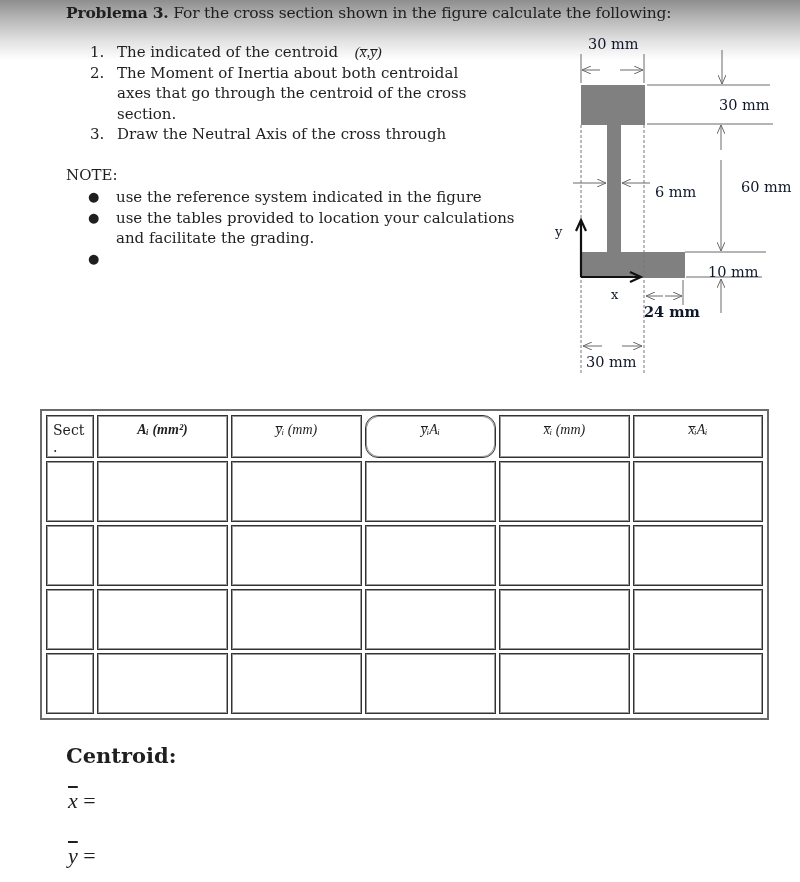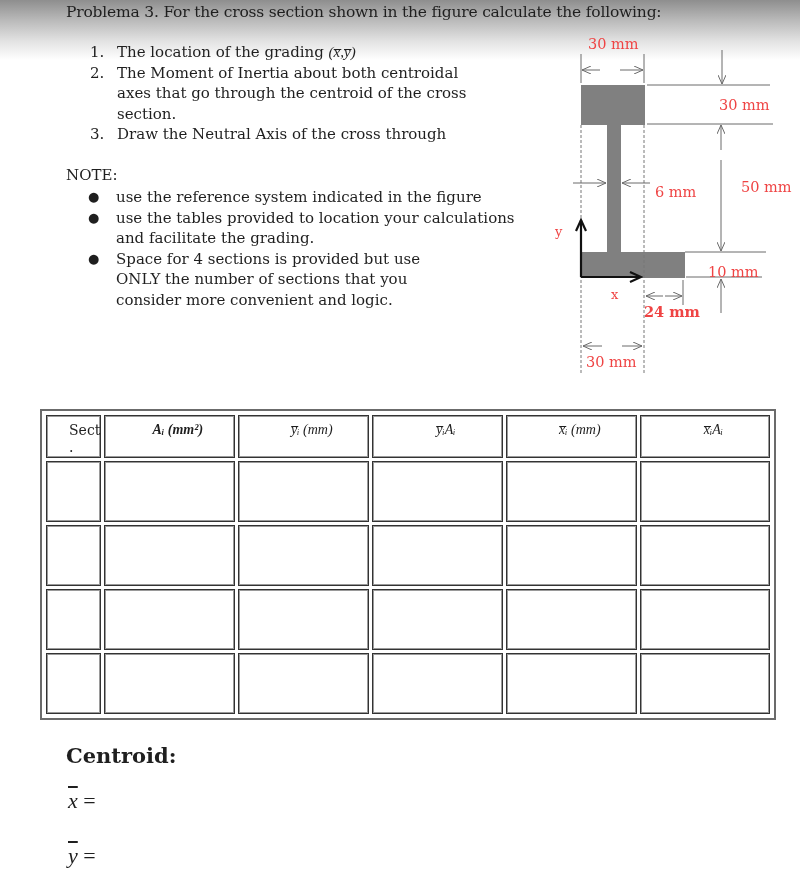--- a/index.html
+++ b/index.html
@@ -9,73 +9,73 @@
     font-family: "DejaVu Serif", "Liberation Serif", serif;
     color: #1f1f1f;
   }
   .top-shade {
     position: absolute; left: 0; top: 0; width: 800px; height: 140px;
     background: linear-gradient(to bottom, #8e8e8e 0px, #b9b9b9 20px, #e4e4e4 42px, #ffffff 60px, #ffffff 140px);
     z-index: 0;
   }
   .abs { position: absolute; z-index: 1; }
   .title { left: 66px; top: 3px; font-size: 15.5px; letter-spacing: -0.2px; white-space: nowrap; }
-  .title b { font-weight: normal; }
+  .title b { font-weight: bold; }
   .task-list { left: 90px; top: 42px; width: 400px; font-size: 15px; line-height: 20.5px; }
   .task { display: flex; }
   .task .num { width: 27px; flex: 0 0 27px; }
   .task .txt { flex: 1; }
   .math-i { font-style: italic; }
   .note-label { left: 66px; top: 166px; font-size: 15px; }
   .note-list { left: 88px; top: 187px; width: 430px; font-size: 15px; line-height: 20.5px; }
   .note-item { display: flex; }
   .note-item .bullet { width: 28px; flex: 0 0 28px; font-size: 13px; }
   .note-item .txt { flex: 1; }
 
   
   .figure { left: 540px; top: 30px; width: 260px; height: 360px; }
   .figure svg { position: absolute; left: 0; top: 0; }
-  .fig-label { position: absolute; font-size: 14.5px; white-space: nowrap; color: #ef4444; }
+  .fig-label { position: absolute; font-size: 14.5px; white-space: nowrap; color: #0f172a; }
 
   
   .calc-table {
     position: absolute; left: 40px; top: 409px; z-index: 1;
     border: 2px solid #6b6b6b; padding: 1px; background: #fff;
   }
   .calc-table table { border-collapse: separate; border-spacing: 3px; }
   .calc-table td {
     border: 1px solid #333; box-shadow: 0 0 0 1px #9a9a9a inset;
     vertical-align: top; padding: 0;
   }
   .hdr td { height: 41px; }
   .body-row td { height: 59px; }
-  .hdr .cell-txt { font-size: 14px; text-align: center; padding-top: 6px; font-family: "Liberation Serif", serif; font-style: italic; margin-left: 16px; }
+  .hdr .cell-txt { font-size: 14px; text-align: center; padding-top: 6px; font-family: "Liberation Serif", serif; font-style: italic; }
   .hdr .sect { font-style: normal; text-align: left; padding-left: 6px; font-family: "DejaVu Serif", serif; font-size: 14px; line-height: 17px; }
   .c0 { width: 46px; } .c1 { width: 129px; font-weight: bold; } .c2 { width: 129px; }
-  .c3 { width: 129px; } .c4 { width: 129px; } .c5 { width: 128px; }
+  .c3 { width: 129px; border-radius: 13px; } .c4 { width: 129px; } .c5 { width: 128px; }
 
   .centroid-label { left: 66px; top: 743px; font-size: 21px; font-weight: bold; }
   .eq { font-family: "Liberation Serif", serif; font-size: 22px; }
   .eq .var { font-style: italic; text-decoration: overline; }
   .eq-x { left: 68px; top: 788px; }
   .eq-y { left: 68px; top: 843px; }
 </style>
 </head>
 <body>
 
 <div class="top-shade"></div>
 
 <div class="abs title">
   <b>Problema 3.</b><span> For the cross section shown in the figure calculate the following:</span>
 </div>
 
 <div class="abs task-list">
   <div class="task">
     <span class="num">1.</span>
-    <span class="txt"><span>The location of the grading </span><span class="math-i" style="font-family:'Liberation Serif',serif;">(x̅,y̅)</span></span>
+    <span class="txt"><span>The indicated of the centroid </span><span class="math-i" style="font-family:'Liberation Serif',serif;margin-left:12px;">(x̅,y̅)</span></span>
   </div>
   <div class="task">
     <span class="num">2.</span>
     <span class="txt">The Moment of Inertia about both centroidal axes that go through the centroid of the cross section.</span>
   </div>
   <div class="task">
     <span class="num">3.</span>
     <span class="txt">Draw the Neutral Axis of the cross through</span>
   </div>
 </div>
@@ -85,21 +85,20 @@
   <div class="note-item">
     <span class="bullet">●</span>
     <span class="txt">use the reference system indicated in the figure</span>
   </div>
   <div class="note-item">
     <span class="bullet">●</span>
     <span class="txt">use the tables provided to location your calculations and facilitate the grading.</span>
   </div>
   <div class="note-item">
     <span class="bullet">●</span>
-    <span class="txt" style="width:340px;flex:0 0 340px;">Space for 4 sections is provided but use ONLY the number of sections that you consider more convenient and logic.</span>
   </div>
 </div>
 
 <div class="abs figure">
   <svg width="260" height="360" viewBox="0 0 260 360">
     <defs>
       <marker id="arrOpen" markerWidth="10" markerHeight="8" refX="9" refY="4" orient="auto" markerUnits="userSpaceOnUse">
         <path d="M0,0 L9,4 L0,8" fill="none" stroke="#6a6a6a" stroke-width="1"></path>
       </marker>
       <marker id="arrBold" markerWidth="14" markerHeight="12" refX="12" refY="6" orient="auto" markerUnits="userSpaceOnUse">
@@ -137,21 +136,21 @@
       <line x1="82" y1="316" x2="102" y2="316" marker-end="url(#arrOpen)"></line>
     </g>
     <g>
       <line x1="41" y1="247" x2="41" y2="190" stroke="#111" stroke-width="2.2" marker-end="url(#arrBold)"></line>
       <line x1="41" y1="247" x2="101" y2="247" stroke="#111" stroke-width="2.2" marker-end="url(#arrBold)"></line>
     </g>
   </svg>
   <span class="fig-label" style="left:48px;top:6px;">30 mm</span>
   <span class="fig-label" style="left:179px;top:67px;">30 mm</span>
   <span class="fig-label" style="left:115px;top:154px;">6 mm</span>
-  <span class="fig-label" style="left:201px;top:149px;">50 mm</span>
+  <span class="fig-label" style="left:201px;top:149px;">60 mm</span>
   <span class="fig-label" style="left:168px;top:227px;margin-top:7px;">10 mm</span>
   <span class="fig-label" style="left:104px;top:273px;font-weight:bold;">24 mm</span>
   <span class="fig-label" style="left:46px;top:324px;">30 mm</span>
   <span class="fig-label" style="left:15px;top:194px;font-size:13px;">y</span>
   <span class="fig-label" style="left:71px;top:257px;font-size:13px;">x</span>
 </div>
 
 <div class="calc-table">
   <table>
     <tbody>

